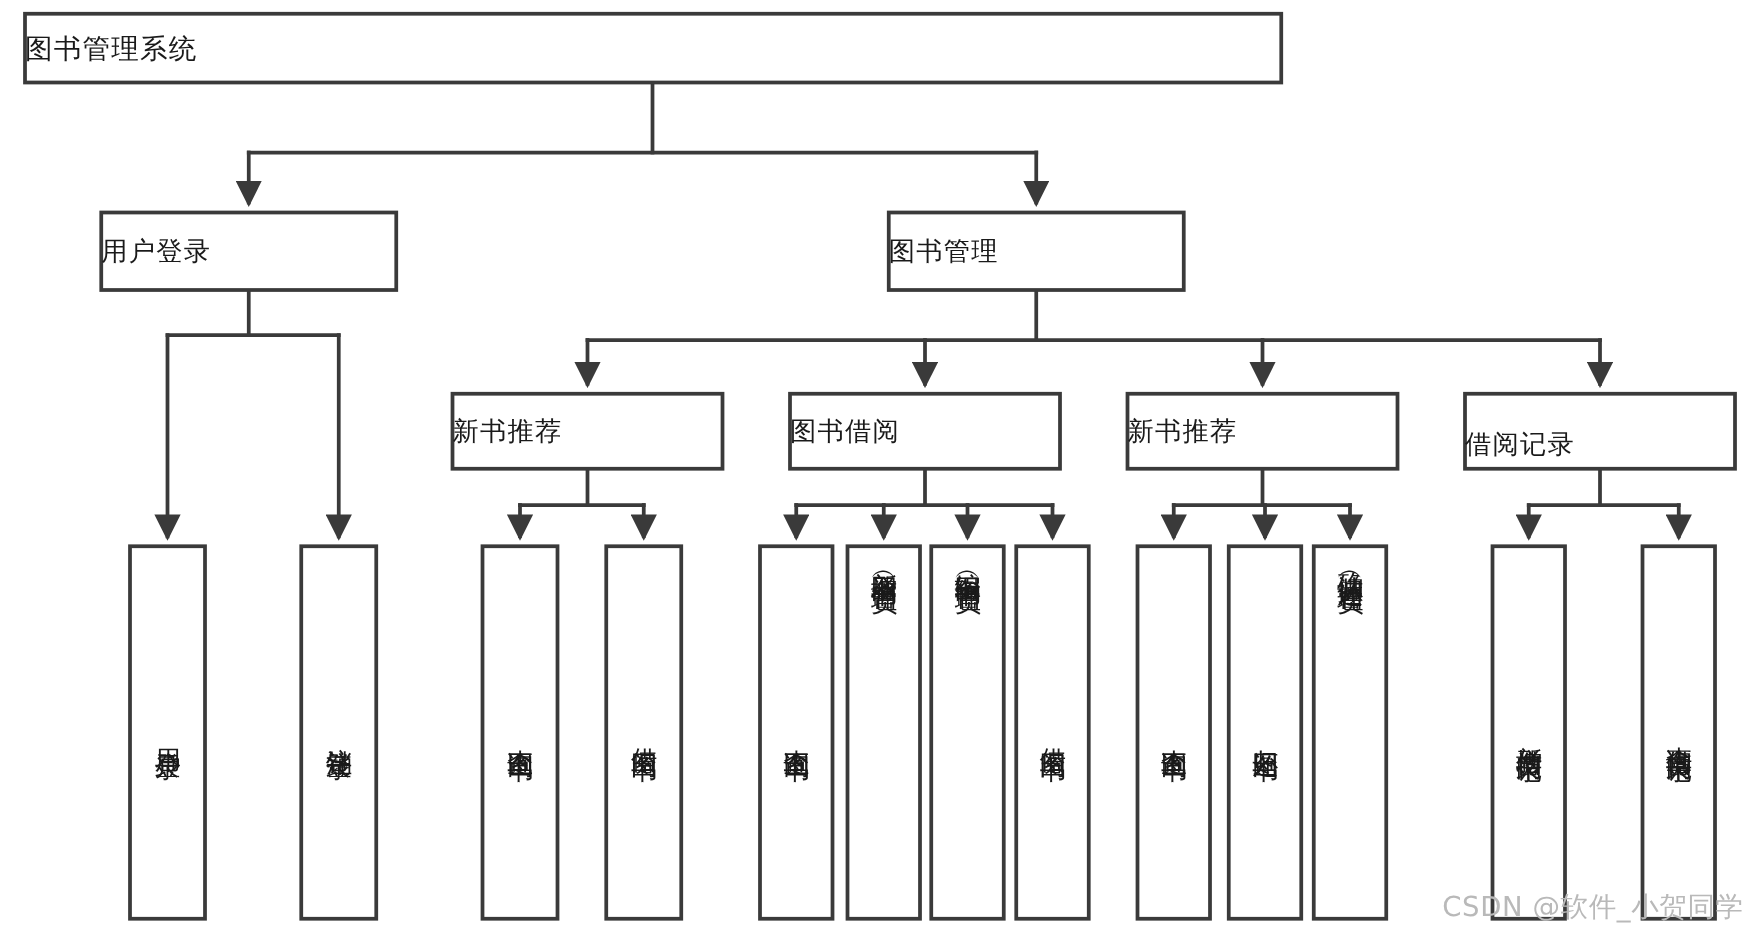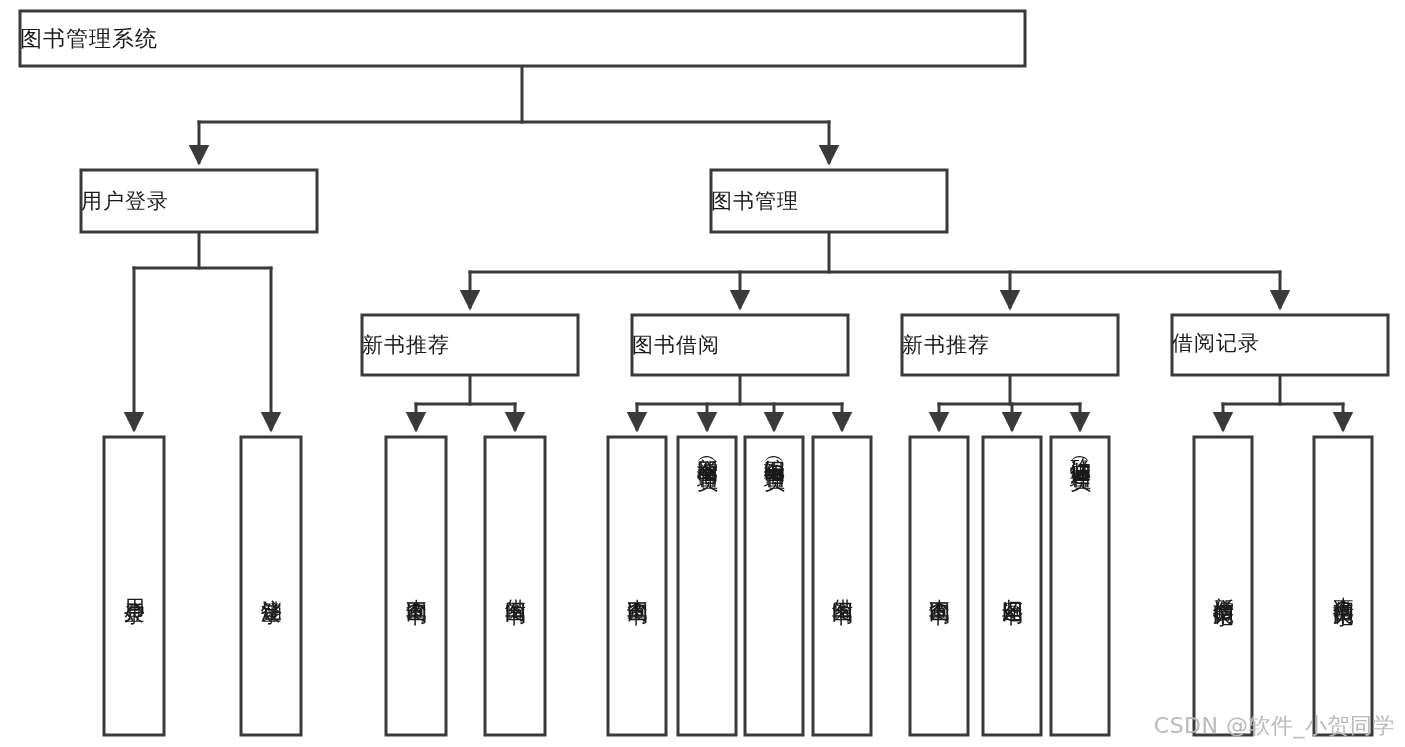--- a/index.html
+++ b/index.html
@@ -200,21 +200,21 @@
 
   <div class="htext-wrap" style="left:362px;  top:315px; width:216px; height:60px;">
     <span class="htext">新书推荐</span>
   </div>
   <div class="htext-wrap" style="left:632px;  top:315px; width:216px; height:60px;">
     <span class="htext">图书借阅</span>
   </div>
   <div class="htext-wrap" style="left:902px;  top:315px; width:216px; height:60px;">
     <span class="htext">新书推荐</span>
   </div>
-  <div class="htext-wrap" style="left:1172px; top:313px; width:216px; height:60px;">
+  <div class="htext-wrap" style="left:1172px; top:325px; width:216px; height:60px;">
     <span class="htext">借阅记录</span>
   </div>
 
   <div class="vtext-wrap" style="left:104px; top:437px; width:60px; height:298px;">
     <span class="vtext">用户登录</span>
   </div>
   <div class="vtext-wrap" style="left:241px; top:437px; width:60px; height:298px;">
     <span class="vtext">注销登录</span>
   </div>
 

